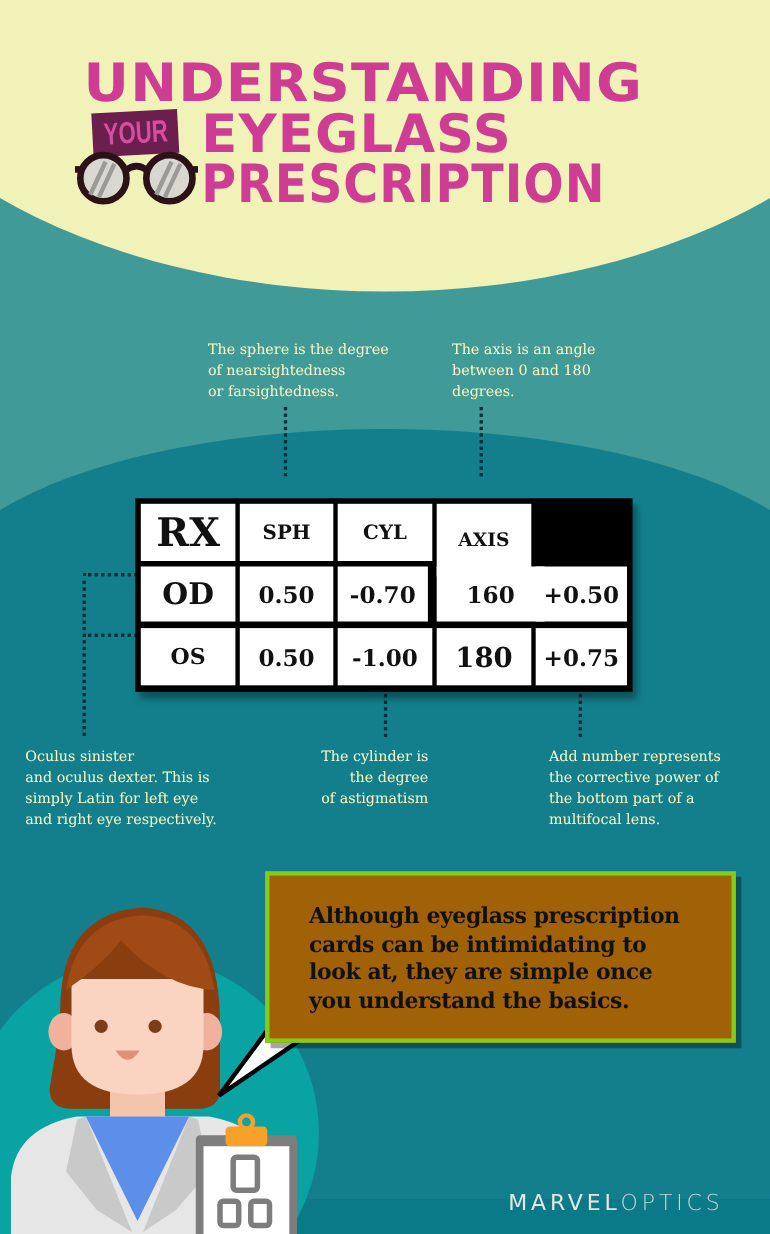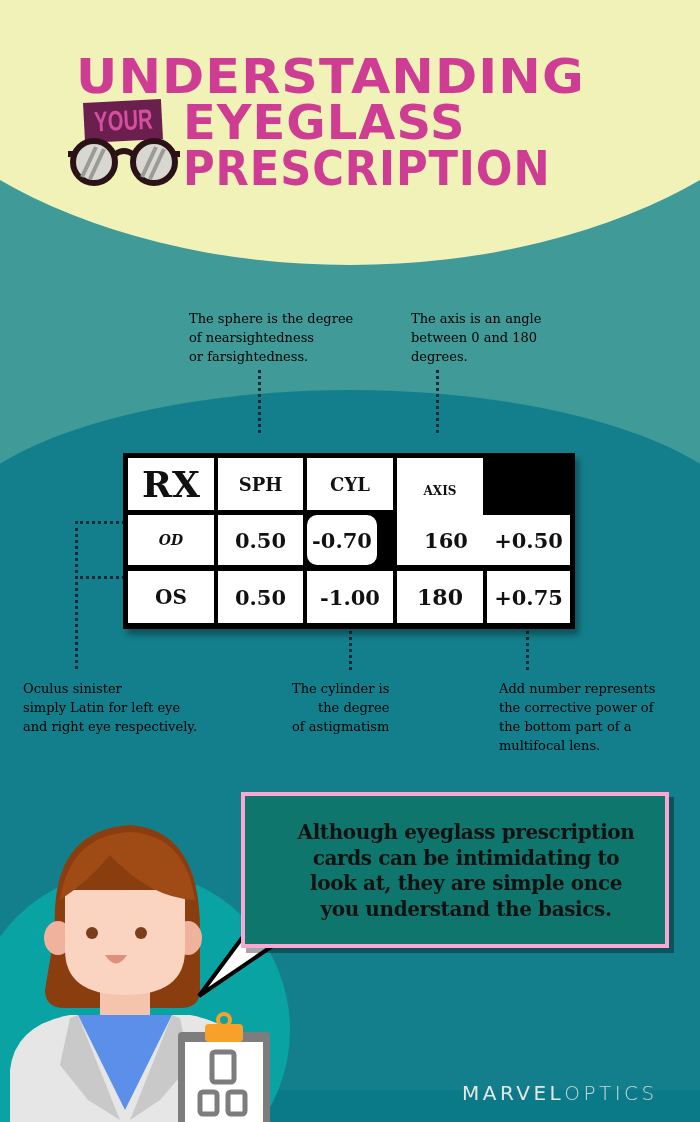--- a/index.html
+++ b/index.html
@@ -9,26 +9,26 @@
   .bg-band2{position:absolute;left:-60px;top:390px;width:820px;height:700px;border-radius:50% 50% 0 0/22% 22% 0 0;background:#147f8c;}
   .header{position:absolute;left:-150px;top:-330px;width:1000px;height:595px;border-radius:50%;background:#f0f2b8;}
   .title{position:absolute;left:0;top:0;width:700px;height:230px;}
   .t-line{position:absolute;font-family:"DejaVu Sans",sans-serif;font-weight:900;color:#cf3c94;letter-spacing:1px;transform-origin:left top;white-space:nowrap;}
   .t1{left:76px;top:48px;font-size:48px;transform:scaleX(1.06);}
   .t2{left:183px;top:94px;font-size:48px;transform:scaleX(1.0);}
   .t3{left:183px;top:140px;font-size:48px;transform:scaleX(0.9);}
   .your{position:absolute;left:84px;top:101px;width:78px;height:40px;background:#6a1f4f;transform:rotate(-3deg);display:flex;align-items:center;justify-content:center;}
   .your span{font-family:"Liberation Sans",sans-serif;font-weight:700;font-size:28px;color:#d64ea0;transform:scaleX(0.72);letter-spacing:0px;}
   .glasses{position:absolute;left:68px;top:137px;width:112px;height:50px;}
-  .note{position:absolute;color:#000000;font-family:"DejaVu Serif",serif;font-size:13px;line-height:19px;}
+  .note{position:absolute;color:#fef9c3;font-family:"DejaVu Serif",serif;font-size:13px;line-height:19px;}
   .dots-v{position:absolute;width:0;border-left:3px dotted #0a2a35;}
   .dots-h{position:absolute;height:0;border-top:3px dotted #0a2a35;}
   .rx-table{position:absolute;left:123px;top:433px;width:452px;height:176px;background:#000;box-shadow:4px 6px 6px rgba(0,0,0,.35);margin-top:20px;}
   .cell{position:absolute;background:#fff;display:flex;align-items:center;justify-content:center;font-family:"DejaVu Serif",serif;font-weight:700;color:#111;}
-  .bubble{position:absolute;left:241px;top:792px;width:420px;height:148px;background:#0f766e;border:4px solid #f9a8d4;box-shadow:5px 5px 0 rgba(0,0,0,.35);text-align:center;}
+  .bubble{position:absolute;left:241px;top:792px;width:420px;height:148px;background:#a16207;border:4px solid #84cc16;box-shadow:5px 5px 0 rgba(0,0,0,.35);}
   .bubble-text{position:absolute;left:36px;top:24px;width:370px;font-family:"DejaVu Serif",serif;font-weight:700;font-size:20px;line-height:25.5px;color:#111;letter-spacing:-0.4px;}
   .tail{position:absolute;left:195px;top:930px;width:120px;height:70px;}
   .doctor{position:absolute;left:0;top:780px;width:300px;height:342px;}
   .logo{position:absolute;left:462px;top:1081px;font-family:"DejaVu Sans",sans-serif;font-size:20px;letter-spacing:3.5px;color:#e5e5e5;}
   .logo .b{font-weight:400;}
   .logo .l{font-weight:300;opacity:.85;}
 </style>
 </head>
 <body>
 
@@ -70,37 +70,38 @@
 <div class="dots-v" style="left:75px;top:521px;height:148px;"></div>
 <div class="dots-h" style="left:75px;top:521px;width:50px;"></div>
 <div class="dots-h" style="left:75px;top:576px;width:50px;"></div>
 <div class="dots-v" style="left:349px;top:608px;height:62px;"></div>
 <div class="dots-v" style="left:526px;top:608px;height:62px;"></div>
 
 <div class="rx-table">
   <div class="cell" style="left:5px;top:5px;width:86px;height:52px;font-size:36px;">RX</div>
   <div class="cell" style="left:95px;top:5px;width:85px;height:52px;font-size:18px;">SPH</div>
   <div class="cell" style="left:184px;top:5px;width:86px;height:52px;font-size:18px;">CYL</div>
-  <div class="cell" style="left:274px;top:5px;width:86px;height:66px;font-size:12px;">AXIS</div>
+  <div class="cell" style="left:274px;top:5px;width:86px;height:66px;font-size:17px;">AXIS</div>
 
-  <div class="cell" style="left:5px;top:62px;width:86px;height:50px;font-size:14px;font-style:italic;">OD</div>
+  <div class="cell" style="left:5px;top:62px;width:86px;height:50px;font-size:27px;">OD</div>
   <div class="cell" style="left:95px;top:62px;width:85px;height:50px;font-size:21px;">0.50</div>
-  <div class="cell" style="left:184px;top:62px;width:70px;height:50px;font-size:21px;border-radius:10px;">-0.70</div>
+  <div class="cell" style="left:184px;top:62px;width:82px;height:50px;font-size:21px;">-0.70</div>
   <div class="cell" style="left:274px;top:62px;width:98px;height:50px;font-size:21px;">160</div>
   <div class="cell" style="left:364px;top:62px;width:83px;height:50px;font-size:21px;">+0.50</div>
 
   <div class="cell" style="left:5px;top:118px;width:86px;height:52px;font-size:20px;">OS</div>
   <div class="cell" style="left:95px;top:118px;width:85px;height:52px;font-size:21px;">0.50</div>
   <div class="cell" style="left:184px;top:118px;width:86px;height:52px;font-size:21px;">-1.00</div>
-  <div class="cell" style="left:274px;top:118px;width:86px;height:52px;font-size:22px;">180</div>
+  <div class="cell" style="left:274px;top:118px;width:86px;height:52px;font-size:25px;">180</div>
   <div class="cell" style="left:364px;top:118px;width:83px;height:52px;font-size:21px;">+0.75</div>
 </div>
 
 <div class="note" style="left:23px;top:679px;">
   <div>Oculus sinister</div>
+  <div>and oculus dexter. This is</div>
   <div>simply Latin for left eye</div>
   <div>and right eye respectively.</div>
 </div>
 <div class="note" style="left:292px;top:679px;text-align:right;">
   <div>The cylinder is</div>
   <div>the degree</div>
   <div>of astigmatism</div>
 </div>
 <div class="note" style="left:499px;top:679px;">
   <div>Add number represents</div>

